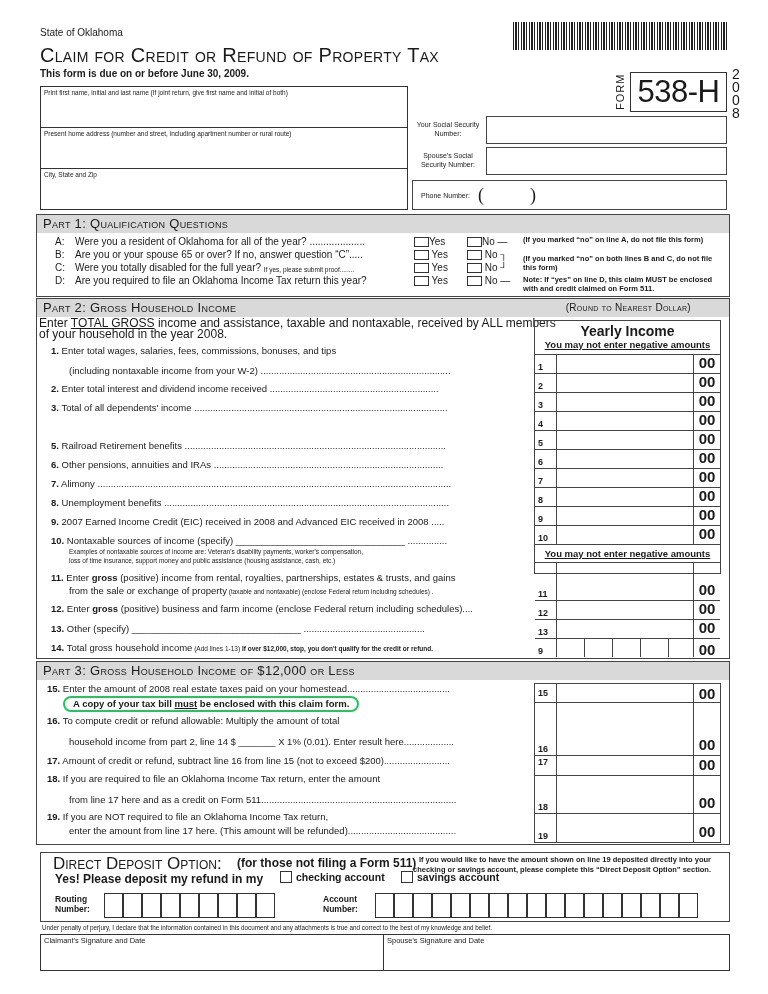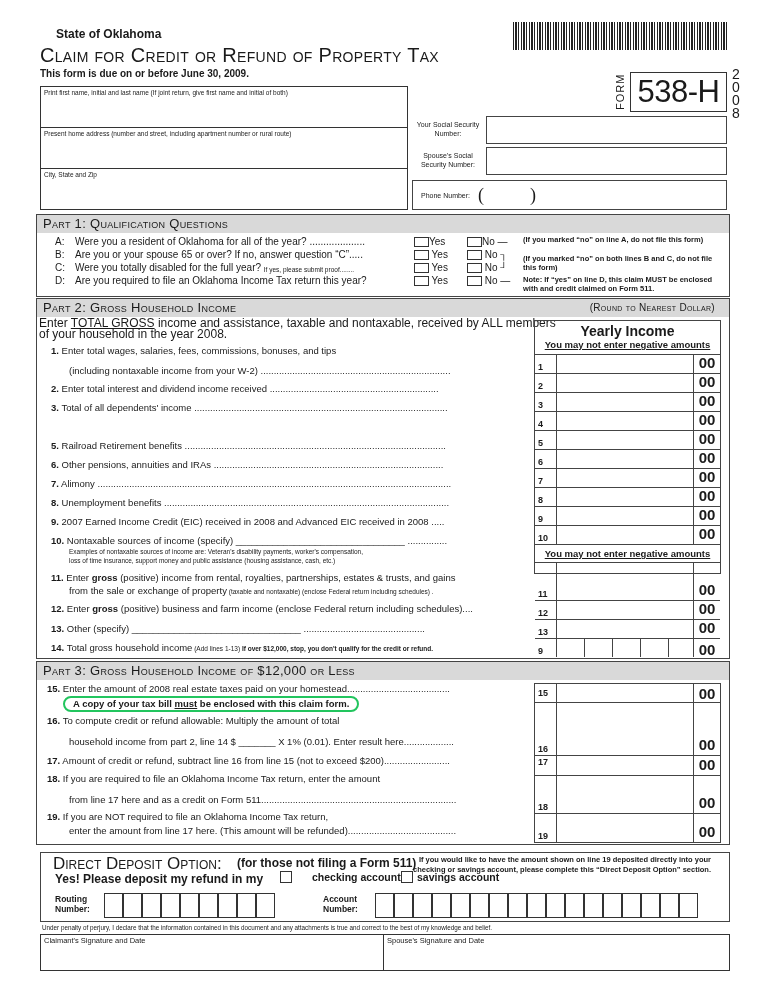--- a/index.html
+++ b/index.html
@@ -1,18 +1,18 @@
 <!DOCTYPE html>
 <html><head>
 <meta charset="utf-8">
 <style>
 *{box-sizing:border-box;margin:0;padding:0}
 body{width:768px;height:994px;background:#fff;font-family:"Liberation Sans",sans-serif;color:#1a1a1a;position:relative;overflow:hidden}
 .abs{position:absolute}
-.state{left:56px;top:27px;font-size:12px;font-weight:bold}
+.state{left:40px;top:27px;font-size:10px;font-weight:normal}
 .title{left:40px;top:44px;font-size:20px;font-variant:small-caps;letter-spacing:.3px;font-weight:normal}
 .due{left:40px;top:68px;font-size:10px;font-weight:bold}
 .barcode{left:513px;top:22px;width:214px;height:28px;background:repeating-linear-gradient(90deg,#222 0 1px,#fff 1px 2px,#222 2px 4px,#fff 4px 5px,#222 5px 6px,#fff 6px 8px)}
 .formlbl{left:614px;top:72px;font-size:11px;writing-mode:vertical-rl;transform:rotate(180deg);height:40px;text-align:center;letter-spacing:1px}
 .formnum{left:630px;top:72px;width:97px;height:40px;border:1px solid #333;font-size:31px;line-height:38px;text-align:center;letter-spacing:-.5px}
 .year{left:730px;top:68px;width:12px;font-size:14px;line-height:13px;text-align:center}
 .namebox{left:40px;top:86px;width:368px;height:124px;border:1.5px solid #333}
 .namebox .cell{height:41px;border-bottom:1px solid #333;font-size:6.5px;padding:2px 3px}
 .namebox .cell:last-child{border-bottom:none}
 .ssnlbl{font-size:7px;text-align:center;line-height:9px;width:68px}
@@ -99,21 +99,21 @@
   <div class="yn" style="left:430px;top:60px"><span class="cb"></span> <span>No</span> —</div>
 
   <div class="note" style="left:486px;top:20px;width:200px">(If you marked “no” on line A, do not file this form)</div>
   <div class="note" style="left:486px;top:39px;width:200px">(If you marked “no” on both lines B and C, do not file this form)</div>
   <div class="note" style="left:486px;top:60px;width:200px">Note:  If “yes” on line D, this claim MUST be enclosed with and credit claimed on Form 511.</div>
 </div>
 
 <div class="part" style="top:298px;height:361px">
   <div class="phead" style="display:flex;justify-content:space-between">
     <span>Part 2:  Gross Household Income</span>
-    <span style="font-size:10px;margin-right:8px">(Round to Nearest Dollar)</span>
+    <span style="font-size:10px;margin-right:32px">(Round to Nearest Dollar)</span>
   </div>
   <div class="abs" style="left:2px;top:19px;font-size:12px;font-weight:normal;line-height:11px">
     <span>Enter </span><u>TOTAL GROSS</u><span> income and assistance, taxable and nontaxable, received by ALL members</span><br>
     <span>of your household in the year 2008.</span>
   </div>
 
   <div class="line" style="top:46px"><b>1.</b> <span>Enter total wages, salaries, fees, commissions, bonuses, and tips</span></div>
   <div class="line" style="top:66px;left:32px"><span>(including nontaxable income from your W-2) ........................................................................</span></div>
   <div class="line" style="top:84px"><b>2.</b> <span>Enter total interest and dividend income received ................................................................</span></div>
   <div class="line" style="top:103px"><b>3.</b> <span>Total of all dependents' income ................................................................................................</span></div>
@@ -246,21 +246,21 @@
         <div class="amt"></div>
         <div class="c">00</div>
       </div>
   </div>
 </div>
 
 <div class="dd">
   <div class="abs" style="left:12px;top:2px;font-size:17px;font-variant:small-caps;line-height:18px">Direct Deposit Option:</div>
   <div class="abs" style="left:196px;top:3px;font-size:12px;font-weight:bold">(for those not filing a Form 511)</div>
   <div class="abs" style="left:14px;top:19px;font-size:12px;font-weight:bold">Yes!  Please deposit my refund in my</div>
-  <div class="abs" style="left:239px;top:18px;font-size:10.5px;font-weight:bold;display:flex;align-items:center;gap:20px">
+  <div class="abs" style="left:239px;top:18px;font-size:10.5px;font-weight:bold;display:flex;align-items:center;gap:4px">
       <span class="cb" style="width:12px;height:12px"></span>
       <span>checking account</span>
     </div>
   <div class="abs" style="left:360px;top:18px;font-size:10.5px;font-weight:bold;display:flex;align-items:center;gap:4px">
       <span class="cb" style="width:12px;height:12px"></span>
       <span>savings account</span>
     </div>
   <div class="abs" style="left:352px;top:2px;width:318px;font-size:7.5px;font-weight:bold;line-height:10px;text-align:right">If you would like to have the amount shown on line 19 deposited directly into your checking or savings account, please complete this “Direct Deposit Option” section.</div>
   <div class="abs" style="left:14px;top:41px;font-size:8.5px;font-weight:bold;line-height:10px">
       <div>Routing</div>

